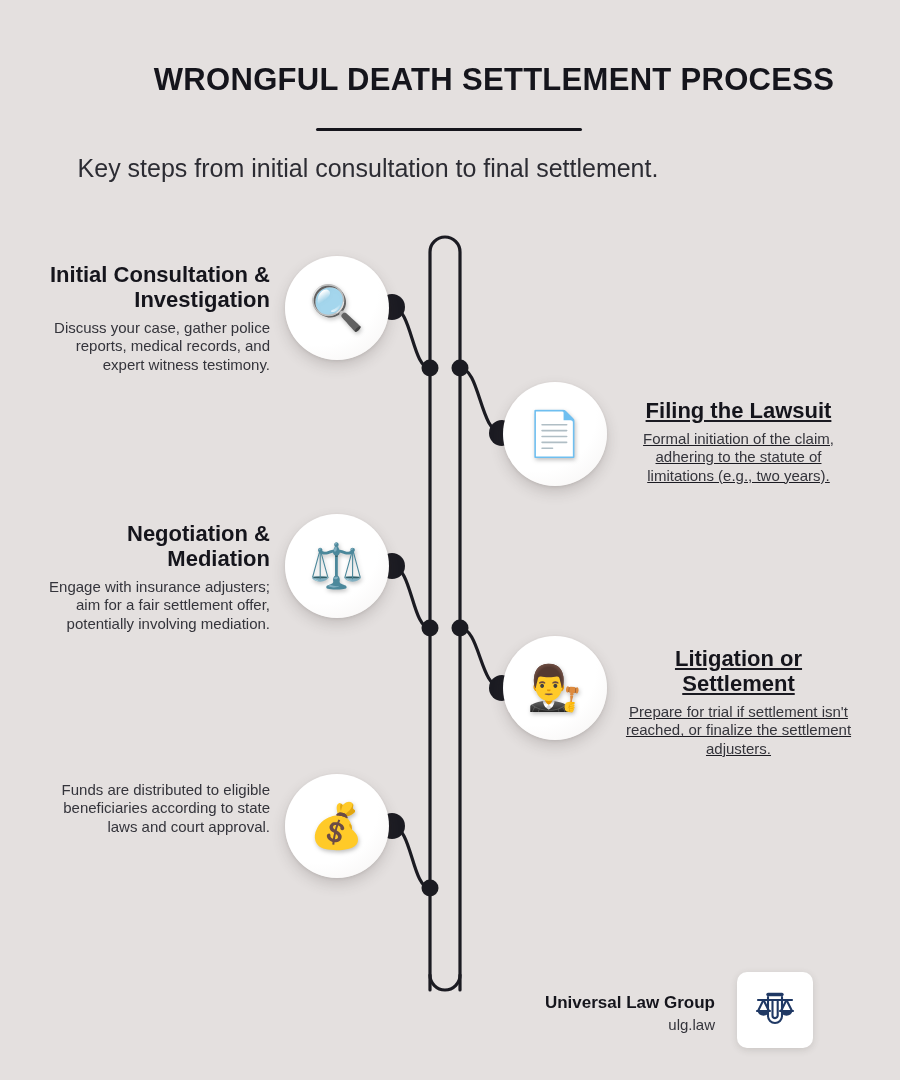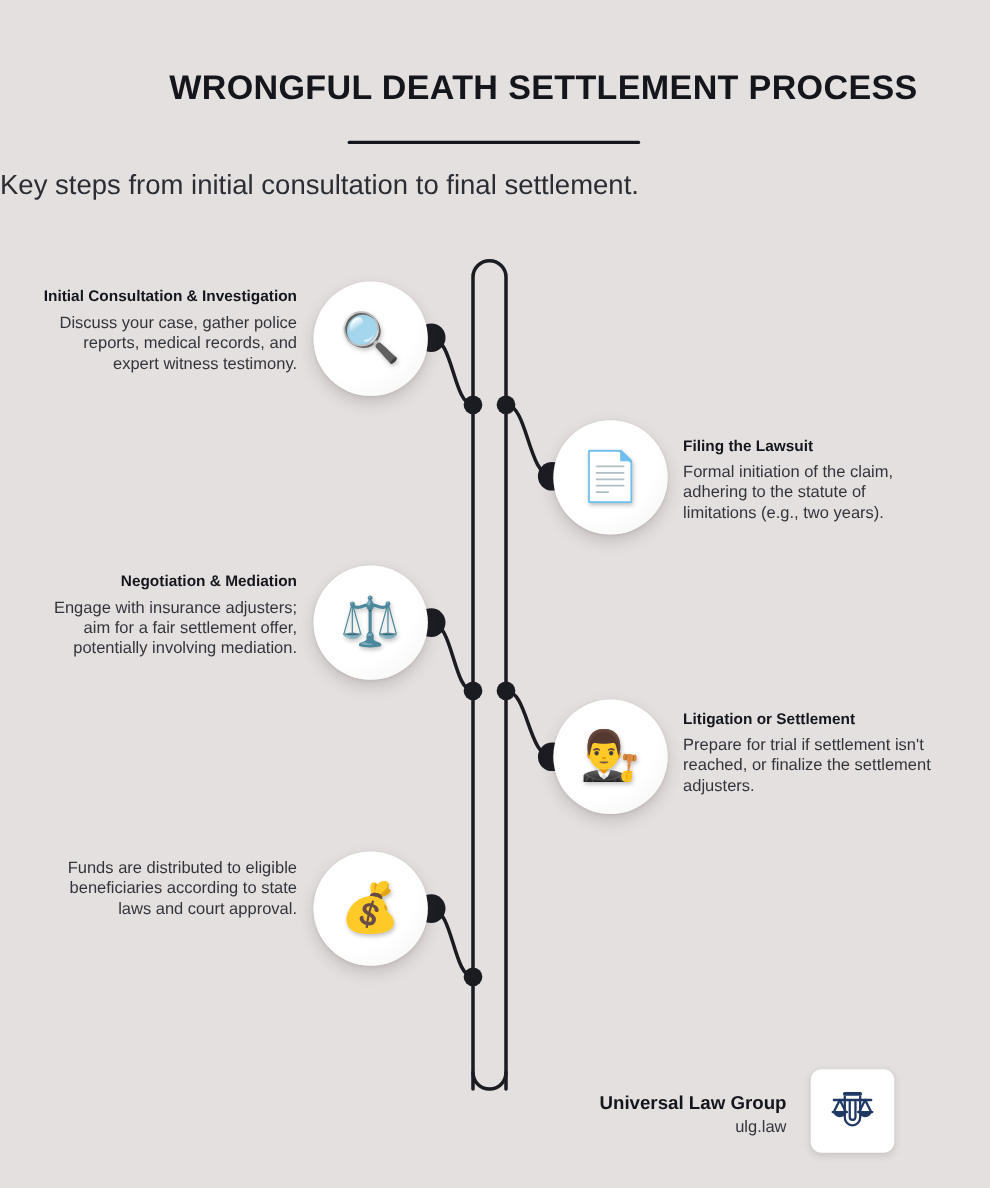--- a/index.html
+++ b/index.html
@@ -43,20 +43,21 @@
     width: 266px;
     height: 3px;
     background: #15151c;
     border-radius: 2px;
   }
   .page-subtitle {
     position: absolute;
     top: 154px;
     left: 0;
     width: 736px;
+    text-align: center;
     font-size: 25px;
     font-weight: 400;
     color: #2c2c33;
   }
 
   
   .connector-layer {
     position: absolute;
     top: 0;
     left: 0;
@@ -83,24 +84,24 @@
     display: block;
     filter: drop-shadow(1px 2px 2px rgba(0,0,0,0.25));
   }
 
   
   .step-text {
     position: absolute;
     width: 235px;
   }
   .step-text.left  { text-align: right; }
-  .step-text.right { text-align: left; }
+  .step-text.right { text-align: center; text-decoration: underline; }
 
   .step-title {
-    font-size: 14px;
+    font-size: 22px;
     font-weight: 700;
     line-height: 1.14;
     color: #15151c;
     margin: 0 0 7px 0;
   }
   .step-desc {
     font-size: 15px;
     font-weight: 400;
     line-height: 1.22;
     color: #34343b;

